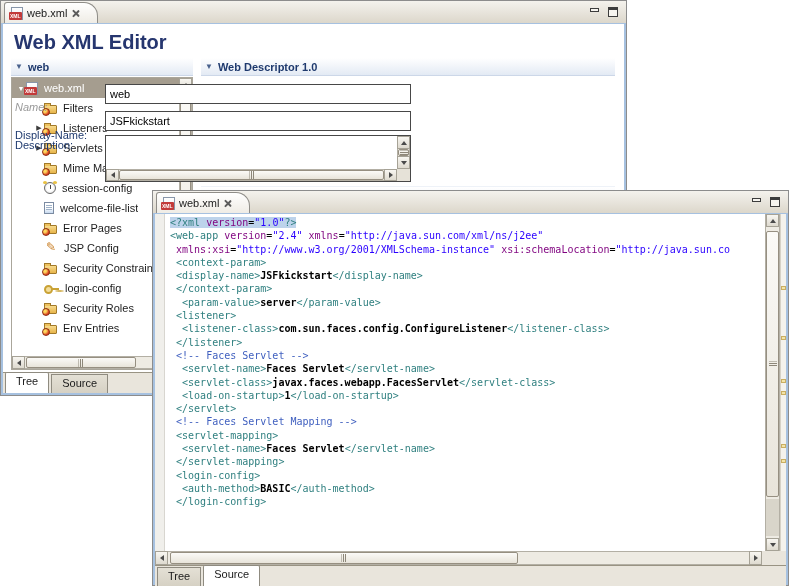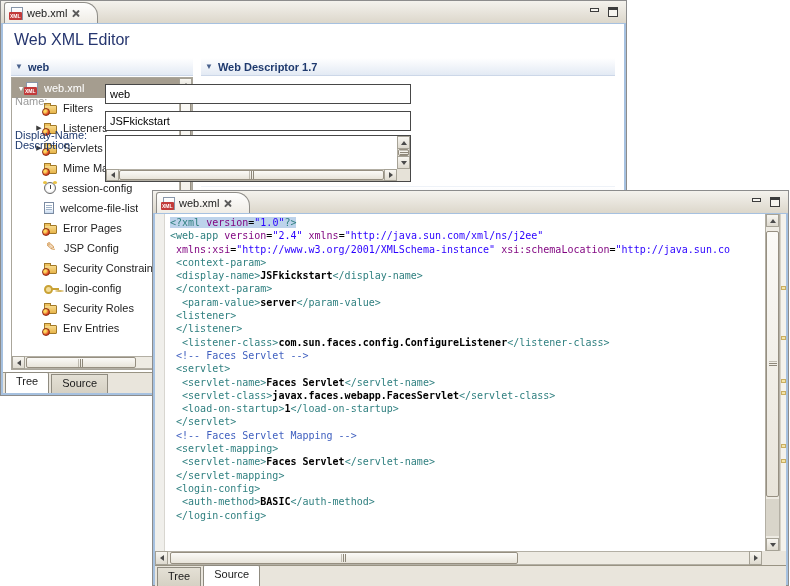--- a/index.html
+++ b/index.html
@@ -71,21 +71,21 @@
   .tri.down  { border-left:3px solid transparent; border-right:3px solid transparent; border-top:4px solid #4a4a4a; }
   .tri.left  { border-top:3px solid transparent; border-bottom:3px solid transparent; border-right:4px solid #4a4a4a; }
   .tri.right { border-top:3px solid transparent; border-bottom:3px solid transparent; border-left:4px solid #4a4a4a; }
   .thumb { position:absolute; background:linear-gradient(#fbfaf7,#e8e4da); border:1px solid #968f81; border-radius:2px; }
   .grip-h { position:absolute; left:50%; top:50%; width:8px; height:5px; transform:translate(-50%,-50%);
             background:repeating-linear-gradient(#8d8779 0 1px, transparent 1px 2px); }
   .grip-v { position:absolute; left:50%; top:50%; width:5px; height:8px; transform:translate(-50%,-50%);
             background:repeating-linear-gradient(90deg,#8d8779 0 1px, transparent 1px 2px); }
 
   
-  .page-title { position:absolute; left:11px; top:7px; font-size:16px; font-weight:normal; color:#26366f; }
+  .page-title { position:absolute; left:11px; top:7px; font-size:20px; font-weight:bold; color:#26366f; }
   .sect-hdr { display:flex; align-items:center; gap:5px; padding-left:4px;
               height:18px; font-size:11px; font-weight:bold; color:#1f3a6e;
               background:linear-gradient(#ffffff,#e3eaf4); border-bottom:1px solid #ccd7e8; }
   .treebox { position:absolute; left:8px; top:53px; width:182px; height:293px;
              background:#fff; border:1px solid #aaa69b; }
   .tree-rows { position:absolute; left:0; top:0; right:13px; bottom:13px; overflow:hidden; }
   .trow { display:flex; align-items:center; height:20px; font-size:11px; color:#1c1c1c; white-space:nowrap; }
   .trow .lbl { margin-left:6px; overflow:hidden; }
   .trow.root { background:#a59d8f; color:#ffffff; }
   .trow.root .tw { color:#ffffff; }
@@ -243,23 +243,23 @@
             </div>
           <div class="sb-btn" style="right:-1px;top:-1px;">
               <span class="tri right"></span>
             </div>
         </div>
         <div class="tree-corner"></div>
       </div>
 
       <div class="sect-hdr" style="position:absolute;left:198px;top:34px;width:414px;">
         <span class="tri-dn">▼</span>
-        <span>Web Descriptor 1.7</span>
-      </div>
-      <div class="frm-label disabled" style="top:71px;">Name:</div>
+        <span>Web Descriptor 1.0</span>
+      </div>
+      <div class="frm-label disabled" style="top:77px;font-style:italic;">Name:</div>
       <input class="frm-input" style="top: 60px;" value="web">
       <div class="frm-label" style="top:105px;">Display-Name:</div>
       <input class="frm-input" style="top: 87px;" value="JSFkickstart">
       <div class="frm-label" style="top:115px;">Description:</div>
       <div class="descbox" style="top:111px;">
         <div class="sb desc-vsb">
           <div class="sb-btn" style="top:-1px;left:-1px;">
               <span class="tri up"></span>
             </div>
           <div class="thumb" style="left:0;right:0;top:12px;bottom:12px;">
@@ -308,24 +308,23 @@
         <div class="gutter"></div>
         <div class="code" id="code-lines">
             <div class="cline"><span class="selwrap"><span class="tk-t">&lt;?xml</span><span class="tk-p"> </span><span class="tk-a">version</span><span class="tk-p">=</span><span class="tk-v">"1.0"</span><span class="tk-t">?&gt;</span></span></div>
             <div class="cline"><span><span class="tk-t">&lt;web-app</span><span class="tk-p"> </span><span class="tk-a">version</span><span class="tk-p">=</span><span class="tk-v">"2.4"</span><span class="tk-p"> </span><span class="tk-a">xmlns</span><span class="tk-p">=</span><span class="tk-v">"http://java.sun.com/xml/ns/j2ee"</span></span></div>
             <div class="cline"><span><span class="tk-p"> </span><span class="tk-a">xmlns:xsi</span><span class="tk-p">=</span><span class="tk-v">"http://www.w3.org/2001/XMLSchema-instance"</span><span class="tk-p"> </span><span class="tk-a">xsi:schemaLocation</span><span class="tk-p">=</span><span class="tk-v">"http://java.sun.co</span></span></div>
             <div class="cline"><span><span class="tk-p"> </span><span class="tk-t">&lt;context-param&gt;</span></span></div>
             <div class="cline"><span><span class="tk-p"> </span><span class="tk-t">&lt;display-name&gt;</span><span class="tk-b">JSFkickstart</span><span class="tk-t">&lt;/display-name&gt;</span></span></div>
             <div class="cline"><span><span class="tk-p"> </span><span class="tk-t">&lt;/context-param&gt;</span></span></div>
             <div class="cline"><span><span class="tk-p">  </span><span class="tk-t">&lt;param-value&gt;</span><span class="tk-b">server</span><span class="tk-t">&lt;/param-value&gt;</span></span></div>
             <div class="cline"><span><span class="tk-p"> </span><span class="tk-t">&lt;listener&gt;</span></span></div>
+            <div class="cline"><span><span class="tk-p">  </span><span class="tk-t">&lt;listener-class&gt;</span><span class="tk-b">com.sun.faces.config.ConfigureListener</span><span class="tk-t">&lt;/listener-class&gt;</span></span></div>
             <div class="cline"><span><span class="tk-p"> </span><span class="tk-t">&lt;/listener&gt;</span></span></div>
-            <div class="cline"><span><span class="tk-p">  </span><span class="tk-t">&lt;listener-class&gt;</span><span class="tk-b">com.sun.faces.config.ConfigureListener</span><span class="tk-t">&lt;/listener-class&gt;</span></span></div>
             <div class="cline"><span><span class="tk-p"> </span><span class="tk-c">&lt;!-- Faces Servlet --&gt;</span></span></div>
-            <div class="cline"><span><span class="tk-p"> </span><span class="tk-t">&lt;servlet&gt;</span></span></div>
             <div class="cline"><span><span class="tk-p">  </span><span class="tk-t">&lt;servlet-name&gt;</span><span class="tk-b">Faces Servlet</span><span class="tk-t">&lt;/servlet-name&gt;</span></span></div>
             <div class="cline"><span><span class="tk-p">  </span><span class="tk-t">&lt;servlet-class&gt;</span><span class="tk-b">javax.faces.webapp.FacesServlet</span><span class="tk-t">&lt;/servlet-class&gt;</span></span></div>
             <div class="cline"><span><span class="tk-p">  </span><span class="tk-t">&lt;load-on-startup&gt;</span><span class="tk-b">1</span><span class="tk-t">&lt;/load-on-startup&gt;</span></span></div>
             <div class="cline"><span><span class="tk-p"> </span><span class="tk-t">&lt;/servlet&gt;</span></span></div>
             <div class="cline"><span><span class="tk-p"> </span><span class="tk-c">&lt;!-- Faces Servlet Mapping --&gt;</span></span></div>
             <div class="cline"><span><span class="tk-p"> </span><span class="tk-t">&lt;servlet-mapping&gt;</span></span></div>
             <div class="cline"><span><span class="tk-p">  </span><span class="tk-t">&lt;servlet-name&gt;</span><span class="tk-b">Faces Servlet</span><span class="tk-t">&lt;/servlet-name&gt;</span></span></div>
             <div class="cline"><span><span class="tk-p"> </span><span class="tk-t">&lt;/servlet-mapping&gt;</span></span></div>
             <div class="cline"><span><span class="tk-p"> </span><span class="tk-t">&lt;login-config&gt;</span></span></div>
             <div class="cline"><span><span class="tk-p">  </span><span class="tk-t">&lt;auth-method&gt;</span><span class="tk-b">BASIC</span><span class="tk-t">&lt;/auth-method&gt;</span></span></div>

